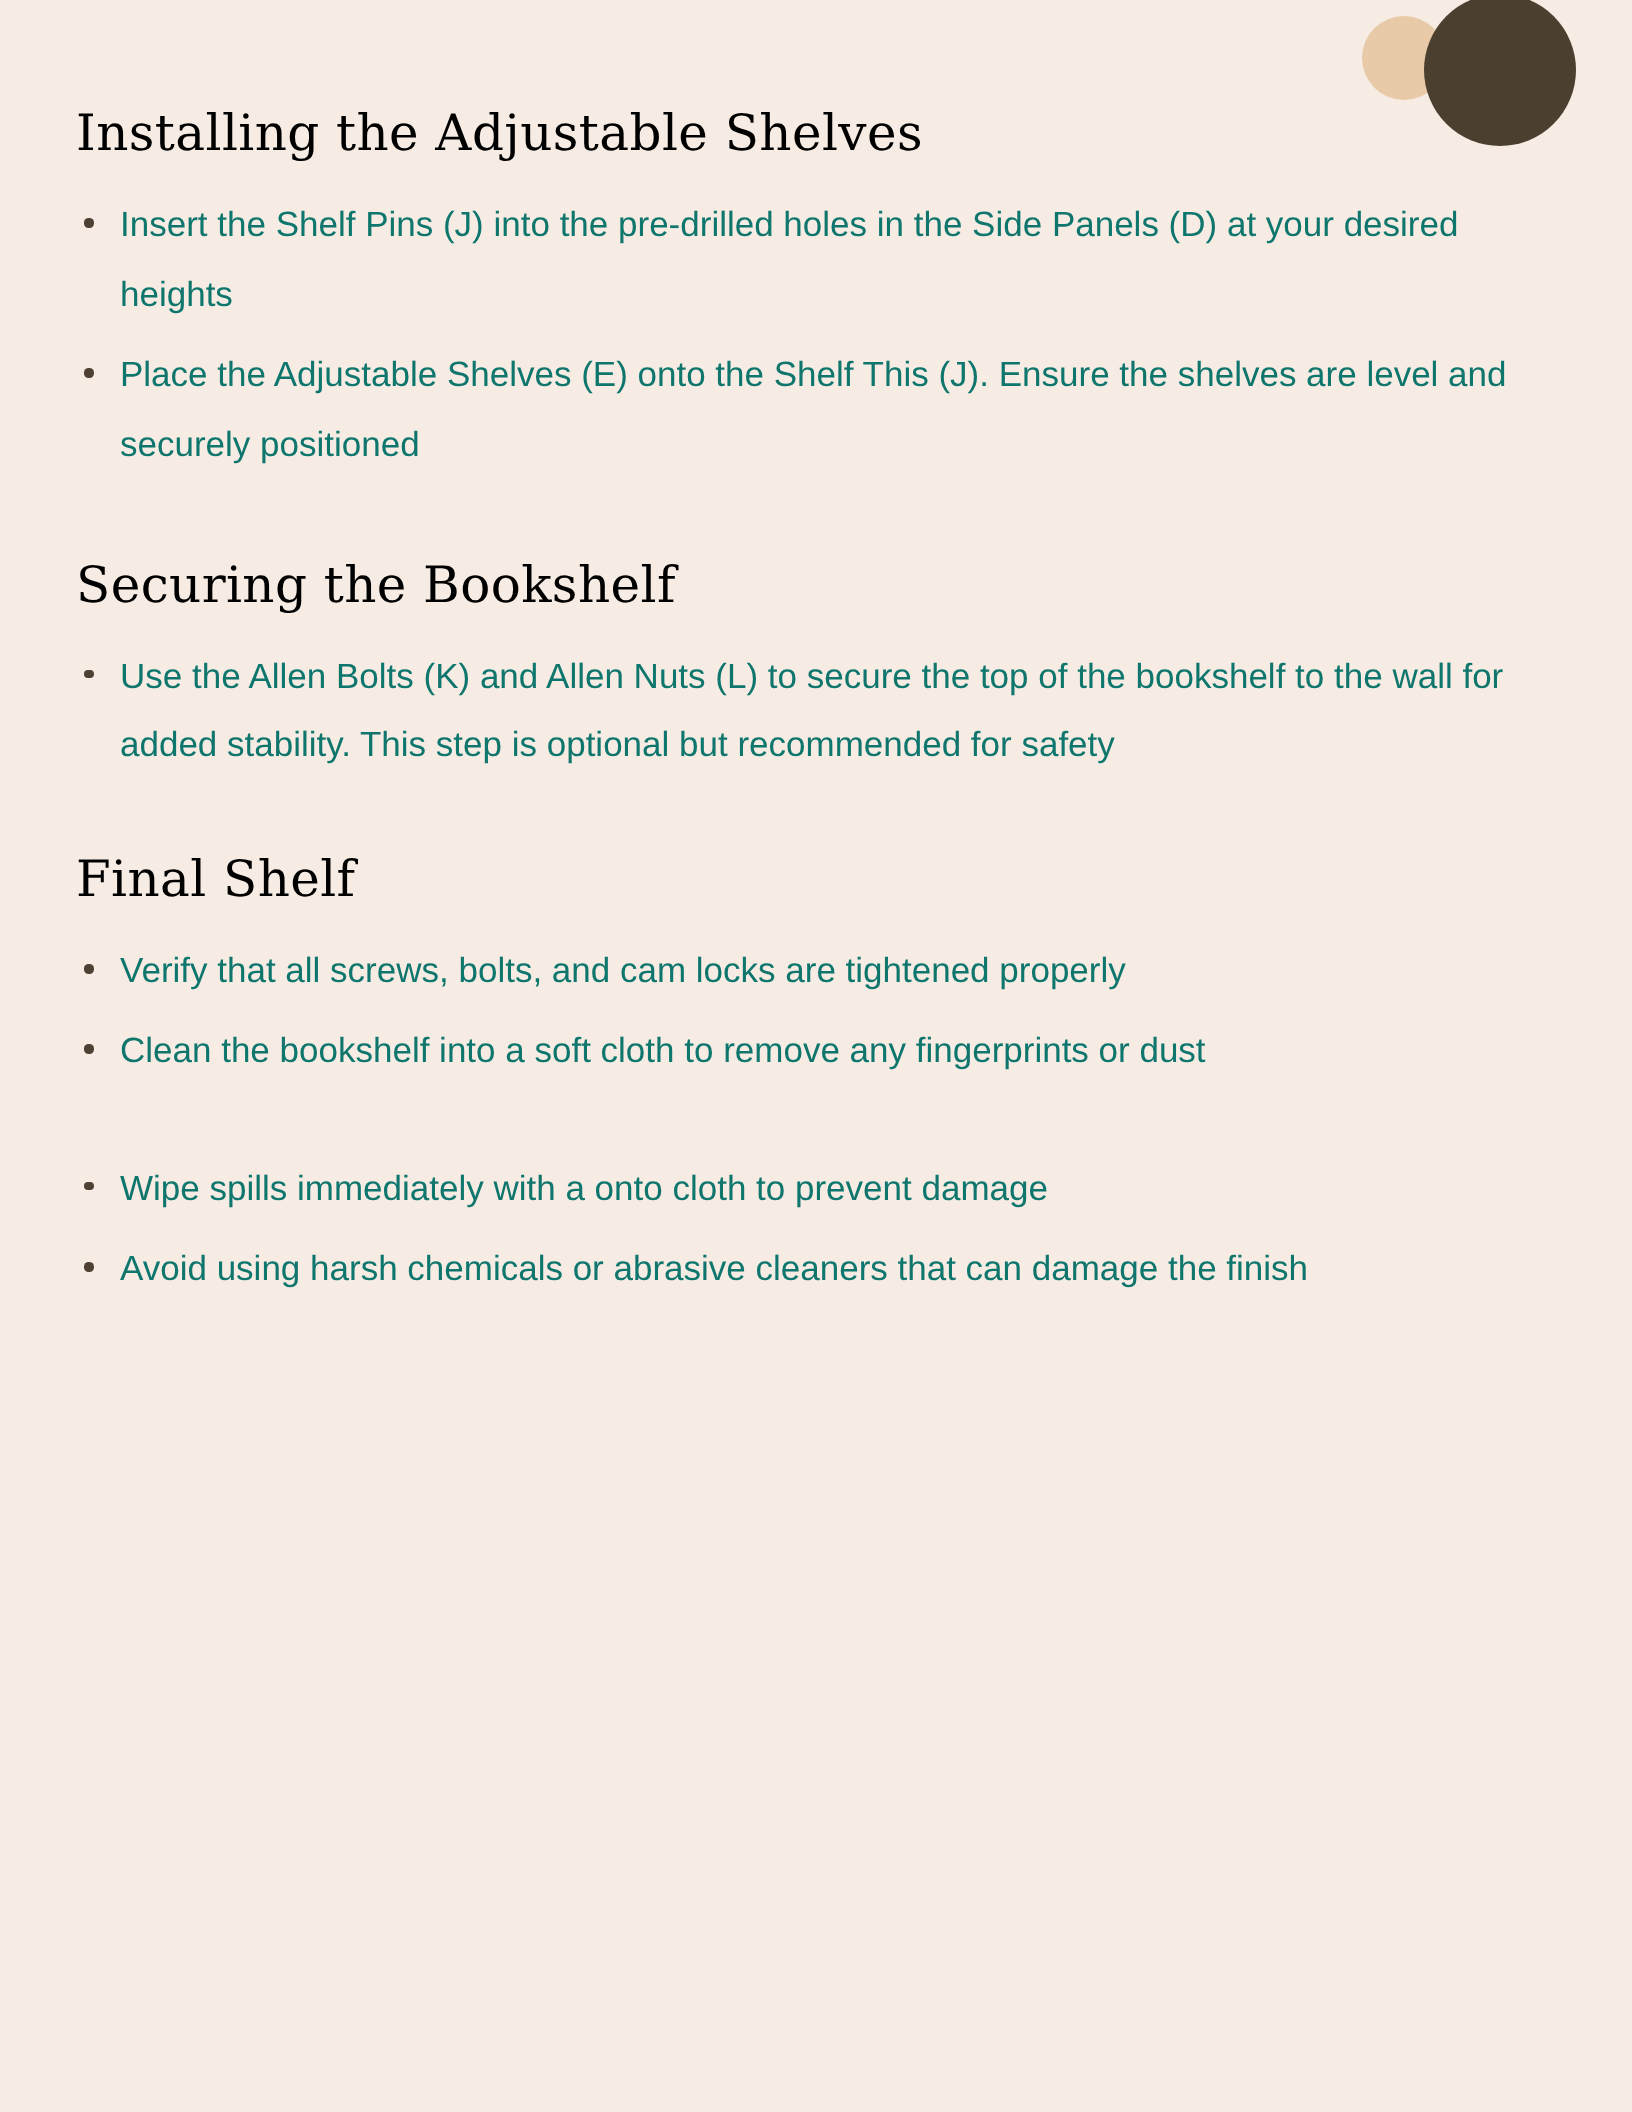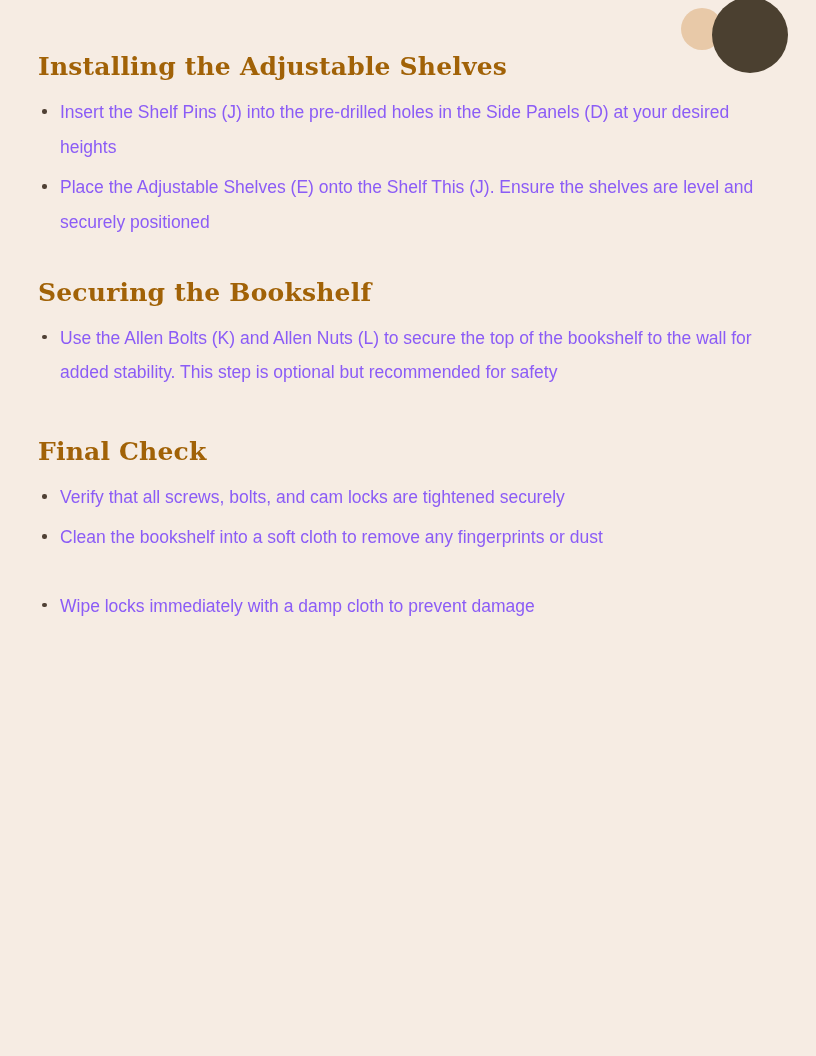--- a/index.html
+++ b/index.html
@@ -43,64 +43,64 @@
     position: absolute;
     top: -3px;
     left: 36px;
     width: 76px;
     height: 76px;
     border-radius: 50%;
     background: #4b4030;
   }
   h2.section-title {
     font-family: "DejaVu Serif", "Liberation Serif", serif;
-    font-weight: 700;
+    font-weight: 400;
     font-size: 25px;
     letter-spacing: 0.2px;
-    color: #a16207;
+    color: #000000;
     margin: 0 0 14px 0;
     padding: 0;
   }
   .section {
     margin-bottom: 38px;
   }
   .section.first {
     padding-top: 52px;
   }
   ul.bullets {
     list-style: none;
     margin: 0;
     padding: 0;
   }
   ul.bullets li {
     position: relative;
     padding-left: 22px;
     margin-bottom: 6px;
     font-size: 17.5px;
     line-height: 1.98;
-    color: #8b5cf6;
+    color: #0f766e;
     max-width: 715px;
   }
   ul.bullets li::before {
     content: "";
     position: absolute;
     left: 4px;
     top: 14px;
     width: 4.5px;
     height: 4.5px;
     border-radius: 50%;
     background: #4f4034;
   }
   .sec-2 ul.bullets li,
   .sec-3 ul.bullets li,
   .sec-4 ul.bullets li {
     line-height: 1.96;
   }
   .sec-3 { margin-bottom: 34px; }
-  .sec-2 { margin-bottom: 48px; }
+  .sec-2 { margin-bottom: 36px; }
 </style>
 </head>
 <body>
 
 <div class="page">
 
   <div class="deco">
     <div class="circle-small"></div>
     <div class="circle-large"></div>
   </div>
@@ -114,26 +114,27 @@
   </div>
 
   <div class="section sec-2">
     <h2 class="section-title">Securing the Bookshelf</h2>
     <ul class="bullets">
       <li>Use the Allen Bolts (K) and Allen Nuts (L) to secure the top of the bookshelf to the wall for added stability. This step is optional but recommended for safety</li>
     </ul>
   </div>
 
   <div class="section sec-3">
-    <h2 class="section-title">Final Check</h2>
+    <h2 class="section-title">Final Shelf</h2>
     <ul class="bullets">
-      <li>Verify that all screws, bolts, and cam locks are tightened securely</li>
+      <li>Verify that all screws, bolts, and cam locks are tightened properly</li>
       <li>Clean the bookshelf into a soft cloth to remove any fingerprints or dust</li>
     </ul>
   </div>
 
   <div class="section sec-4">
     <ul class="bullets">
-      <li>Wipe locks immediately with a damp cloth to prevent damage</li>
+      <li>Wipe spills immediately with a onto cloth to prevent damage</li>
+      <li>Avoid using harsh chemicals or abrasive cleaners that can damage the finish</li>
     </ul>
   </div>
 
 </div>
 
 </body></html>

